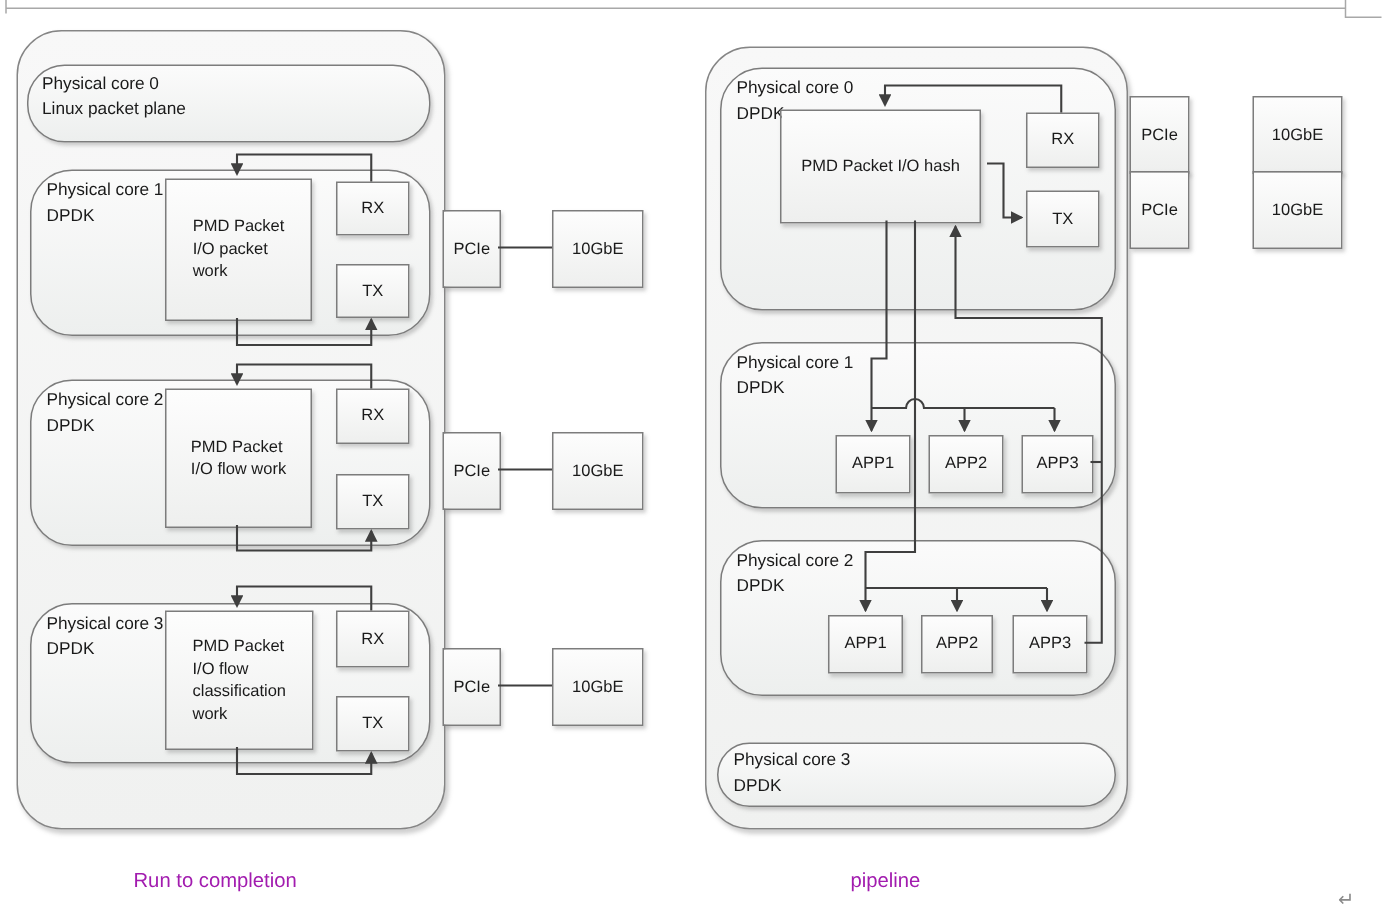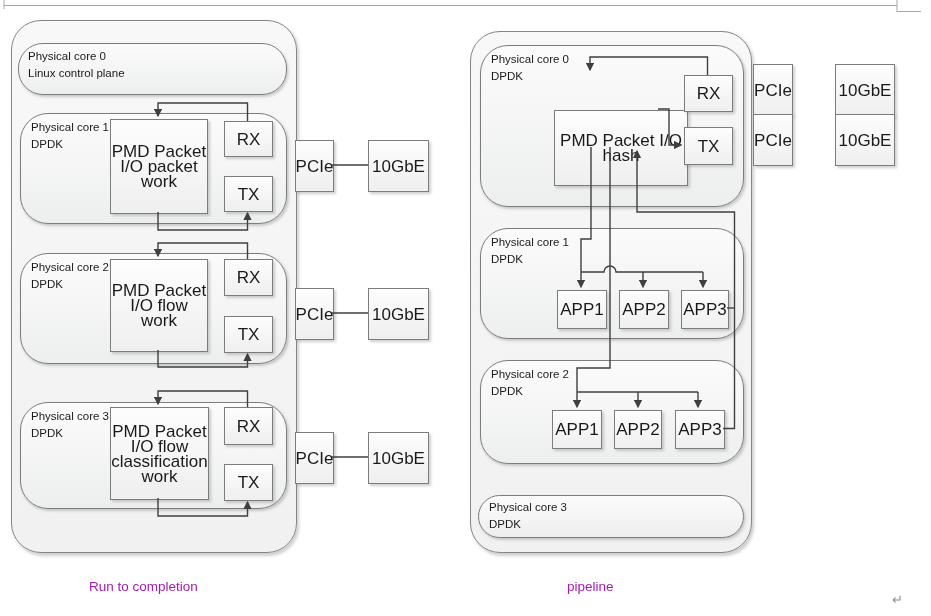--- a/index.html
+++ b/index.html
@@ -9,22 +9,22 @@
          background:linear-gradient(180deg,#f8f8f8 0%,#f0f1f0 100%);
          box-shadow:2px 2.5px 3px rgba(120,120,120,.35);z-index:1;}
   .core{position:absolute;border:1.2px solid #7c7c7c;border-radius:28px;
         background:linear-gradient(180deg,#fbfbfb 0%,#edefee 100%);
         box-shadow:1.5px 2px 2.5px rgba(120,120,120,.35);z-index:2;}
   .stadium{border-radius:25px;}
   .core-label{position:absolute;left:10px;top:5px;font-size:11.5px;line-height:16.5px;white-space:nowrap;z-index:3;}
   .node{position:absolute;border:1.2px solid #7c7c7c;
         background:linear-gradient(180deg,#fdfdfd 0%,#eeefee 100%);
         box-shadow:1.5px 2px 2.5px rgba(120,120,120,.35);
-        display:flex;align-items:center;justify-content:center;text-align:center;
-        font-size:17px;line-height:15px;white-space:pre-line;z-index:3;}
+        display:flex;align-items:center;justify-content:center;
+        font-size:11px;line-height:15px;white-space:pre-line;z-index:3;}
   .caption{position:absolute;font-size:13.5px;color:#a21caf;white-space:nowrap;z-index:4;}
   .watermark{position:absolute;left:316px;top:312px;font-family:"Liberation Mono",monospace;
              font-size:17px;letter-spacing:.4px;color:rgba(148,148,148,.62);white-space:nowrap;z-index:30;}
   .pilcrow{position:absolute;left:892px;top:592px;font-size:13px;color:#8a8a8a;z-index:4;}
   svg.overlay{position:absolute;left:0;top:0;z-index:20;pointer-events:none;}
   svg.bounds{position:absolute;left:0;top:0;z-index:0;pointer-events:none;}
 </style>
 </head>
 <body>
 
@@ -32,21 +32,21 @@
 
   <svg class="bounds" width="931" height="616">
     <path d="M4,0 V9 M4,5.5 H897 M897,0 V12 M897,11.5 H931" stroke="#a8a8a8" stroke-width="1" fill="none"></path>
   </svg>
 
   <div class="group" style="left:11px;top:20px;width:284px;height:531px;"></div>
 
   <div class="core stadium" style="left:18px;top:43px;width:267px;height:50px;"></div>
   <div class="core-label" style="left:28px;top:48px;">
     <div>Physical core 0</div>
-    <div>Linux control plane</div>
+    <div>Linux packet plane</div>
   </div>
 
   <div class="core" style="left:20px;top:113px;width:265px;height:109px;">
     <div class="core-label">
       <div>Physical core 1</div>
       <div>DPDK</div>
     </div>
   </div>
   <div class="node" style="left:110px;top:119px;width:96px;height:93px;">PMD Packet
 I/O packet
@@ -86,21 +86,21 @@
   <div class="node" style="left:368px;top:432px;width:59px;height:50px;">10GbE</div>
 
   <div class="group" style="left:470px;top:31px;width:280px;height:520px;"></div>
 
   <div class="core" style="left:480px;top:45px;width:262px;height:160px;">
     <div class="core-label">
       <div>Physical core 0</div>
       <div>DPDK</div>
     </div>
   </div>
-  <div class="node" style="left:554px;top:73px;width:132px;height:74px;margin-top:37px;">PMD Packet I/O hash</div>
+  <div class="node" style="left:520px;top:73px;width:132px;height:74px;">PMD Packet I/O hash</div>
   <div class="node" style="left:684px;top:75px;width:47px;height:35px;">RX</div>
   <div class="node" style="left:684px;top:127px;width:47px;height:36px;">TX</div>
 
   <div class="core" style="left:480px;top:228px;width:262px;height:109px;">
     <div class="core-label">
       <div>Physical core 1</div>
       <div>DPDK</div>
     </div>
   </div>
   <div class="node" style="left:557px;top:290px;width:48px;height:37px;">APP1</div>

